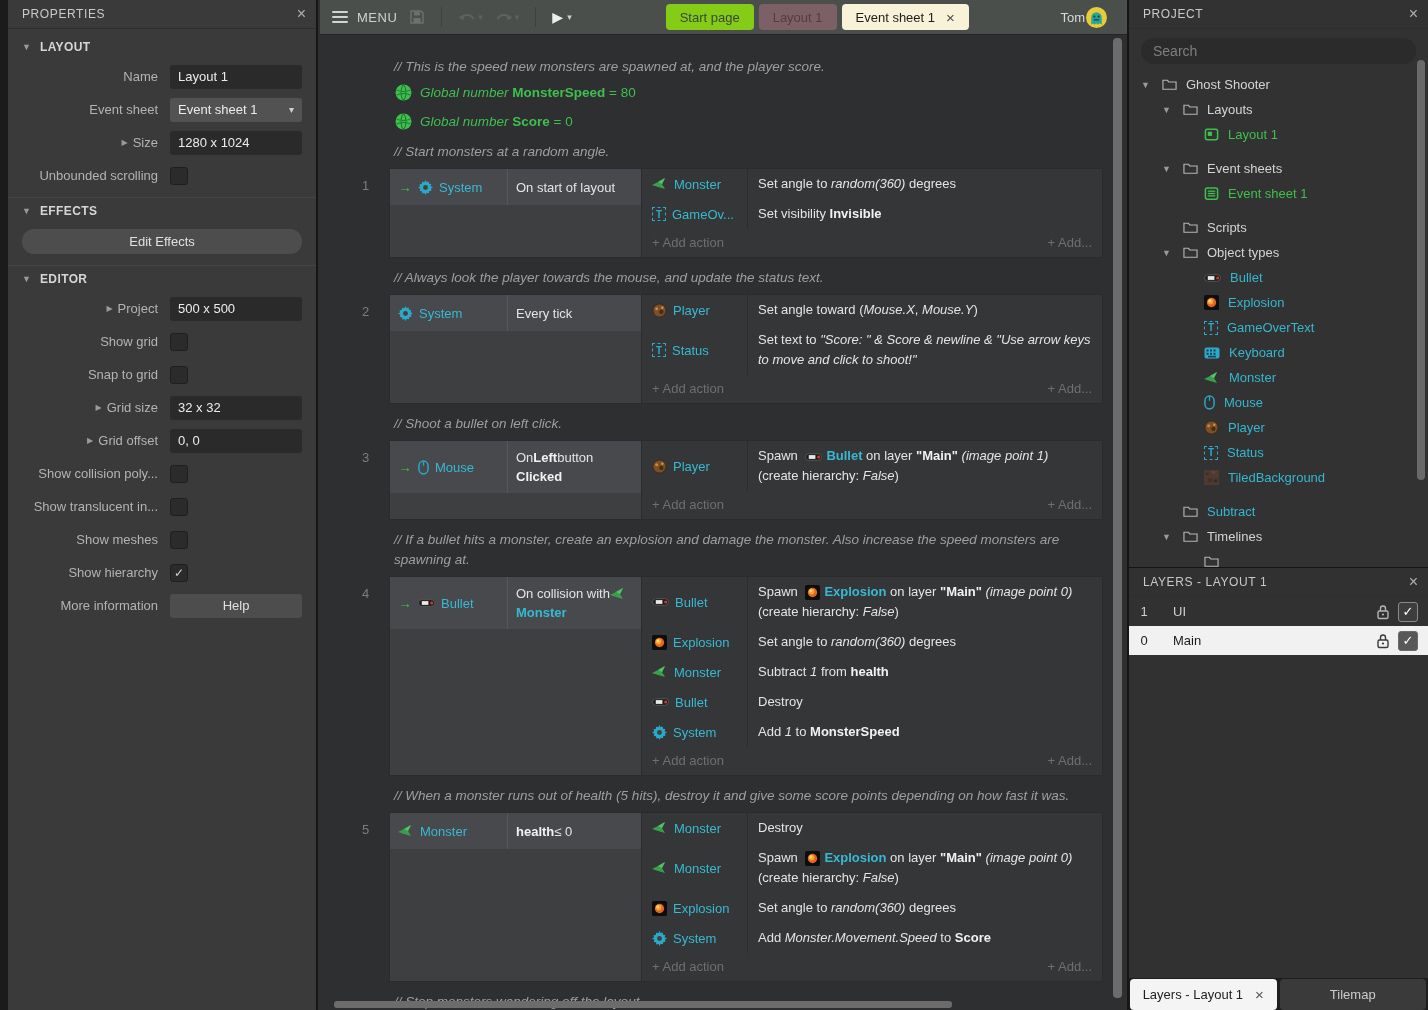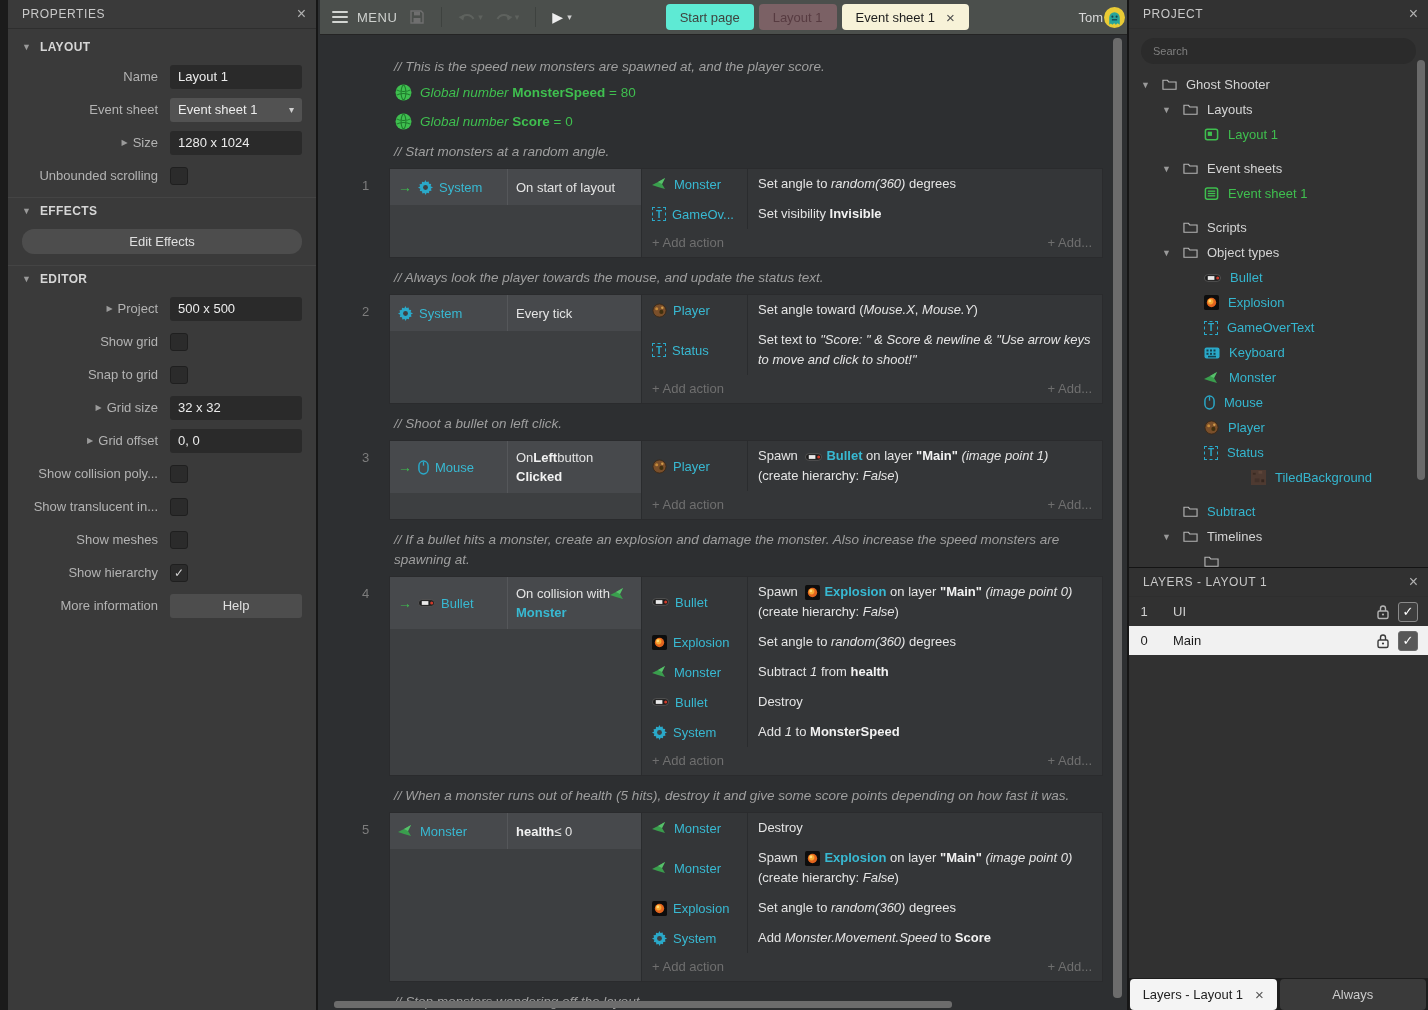--- a/index.html
+++ b/index.html
@@ -39,34 +39,34 @@
   .prop-select .caret{color:#d0d0d0;font-size:10px}
   .cb{width:16px;height:16px;background:#2b2b2b;border:1px solid #1f1f1f;border-radius:3px;
     display:inline-flex;align-items:center;justify-content:center;color:#d0d0d0;font-size:12px}
   .prop-btn{height:24px;width:100%;background:#4d4d4d;border:none;border-radius:3px;color:#e0e0e0;
     font-size:13px;font-family:inherit}
   .wide-row{padding:5px 14px 6px 14px}
   .wide-btn{height:25px;width:100%;background:#4d4d4d;border:none;border-radius:12px;color:#e0e0e0;
     font-size:13px;font-family:inherit}
   
   .center{position:absolute;left:320px;top:0;width:807px;height:100%}
-  .toolbar{height:35px;background:#4b4f4c;display:flex;align-items:center;padding:0 2px 0 12px;
+  .toolbar{height:35px;background:#4b4f4c;display:flex;align-items:center;padding:0 20px 0 12px;
     box-sizing:border-box;border-bottom:1px solid #242424}
   .menu-btn{display:flex;align-items:center;gap:9px;color:#ced1ce;font-size:13px;letter-spacing:.5px}
   .burger{display:inline-flex;flex-direction:column;gap:3px}
   .burger i{width:16px;height:2px;background:#d2d5d2;border-radius:1px}
   .tb-sep{width:1px;height:20px;background:#3e423f;margin:0 10px}
   .tb-ico{margin:0 6px;display:inline-flex;align-items:center}
   .tb-caret{color:#5e625e;font-size:9px;margin-left:2px}
   .play-caret{color:#cfcfcf;font-size:9px;margin-left:4px}
   .play-tri{color:#eeeeee;font-size:14px}
   .tab-strip{display:flex;align-items:center;margin-left:88px}
   .tb-tab{height:26px;border-radius:4px;display:flex;align-items:center;padding:0 14px;
     font-size:13px;margin-right:5px;white-space:nowrap}
-  .tb-startpage{background:#5eead4;color:#3f4440}
+  .tb-startpage{background:#84cc16;color:#3f4440}
   .tb-layout{background:#7b6165;color:#573b41}
   .tb-active{background:#f7f2d8;color:#1d1d1d}
   .tab-x{margin-left:11px;color:#4c4c4c;font-size:15px}
   .user-area{margin-left:auto;display:flex;align-items:center;gap:1px;color:#d8d8d8;font-size:13px}
   
   .sheet{position:absolute;top:35px;left:0;right:0;bottom:0;background:#2d2f31;overflow:hidden}
   .sheet-inner{position:absolute;inset:0;padding-top:13px;overflow:hidden}
   .es-comment{margin:9px 25px 7px 74px;color:#9f9f9f;font-style:italic;font-size:13.5px;line-height:20px}
   .es-global{margin:4px 0 12px 75px;display:flex;align-items:center;gap:8px;font-size:13.5px}
   .es-event{position:relative;margin:2px 25px 11px 70px;display:flex;outline:1px solid #2a2b2d}
@@ -91,21 +91,21 @@
   .sg-cb{color:#38b9d2;font-weight:bold}
   .sg-g{color:#3fbf4f}.sg-gi{color:#3fbf4f;font-style:italic}.sg-gb{color:#3fbf4f;font-weight:bold}
   .vscroll{position:absolute;right:5px;top:3px;bottom:12px;width:9px;background:#6c6c6c;border-radius:4px}
   .hscroll{position:absolute;left:14px;bottom:2px;width:618px;height:7px;background:#6c6c6c;border-radius:3px}
   
   .right{position:absolute;left:1127px;top:0;width:301px;height:100%;background:#323232;
     border-left:2px solid #161616;box-sizing:border-box;color:#c8c8c8}
   .project{position:relative;height:567px;overflow:hidden;border-bottom:1px solid #141414}
   .search-wrap{margin:9px 12px 6px 12px}
   .search-input{width:100%;height:26px;background:#2b2b2b;border:none;border-radius:13px;
-    color:#d8d8d8;font-size:11px;padding:0 12px;box-sizing:border-box;font-family:inherit}
+    color:#d8d8d8;font-size:14px;padding:0 12px;box-sizing:border-box;font-family:inherit}
   .search-input::placeholder{color:#7f7f7f}
   .tree{padding-top:2px}
   .tree-row{height:25px;display:flex;align-items:center;font-size:13px}
   .tree-row.gap{margin-top:9px}
   .tr-exp{width:21px;text-align:left;color:#9a9a9a;font-size:9px;flex:0 0 21px}
   .tr-icon{margin-right:9px;display:inline-flex}
   .c-white{color:#d4d4d4}.c-green{color:#3fbf4f}.c-cyan{color:#35b6cf}
   .proj-scroll{position:absolute;right:3px;top:60px;width:8px;height:420px;background:#6a6a6a;border-radius:4px}
   .layers{position:relative;height:411px;background:#313131}
   .layer-row{height:29px;display:flex;align-items:center;color:#cfcfcf}
@@ -863,21 +863,21 @@
           </span>
           <span class="c-cyan">Player</span>
         </div>
         <div class="tree-row" style="padding-left: 54px;">
           <span class="tr-exp"></span>
           <span class="icon tr-icon">
             <span class="ticon">T</span>
           </span>
           <span class="c-cyan">Status</span>
         </div>
-        <div class="tree-row" style="padding-left: 54px; margin-left: 47px;">
+        <div class="tree-row" style="padding-left: 54px;">
           <span class="tr-exp"></span>
           <span class="icon tr-icon">
             <svg viewBox="0 0 16 16" width="15" height="15">
               <rect width="16" height="16" fill="#4e3a31"></rect>
               <rect x="2" y="3" width="3" height="2" fill="#3a2a22"></rect>
               <rect x="8" y="1" width="4" height="3" fill="#5e463a"></rect>
               <rect x="4" y="9" width="5" height="4" fill="#42312a"></rect>
               <rect x="11" y="10" width="3" height="3" fill="#35261f"></rect>
             </svg>
           </span>
@@ -944,16 +944,16 @@
           <span class="vis-cb">✓</span>
         </div>
       </div>
   </section>
   <div class="bottom-tabs" id="bottom-tabs">
       <div class="b-tab active">
         <span>Layers - Layout 1</span>
         <span class="tab-x">×</span>
       </div>
       <div class="b-tab inactive">
-        <span>Always</span>
+        <span>Tilemap</span>
       </div>
     </div>
 </aside>
 
 </body></html>

